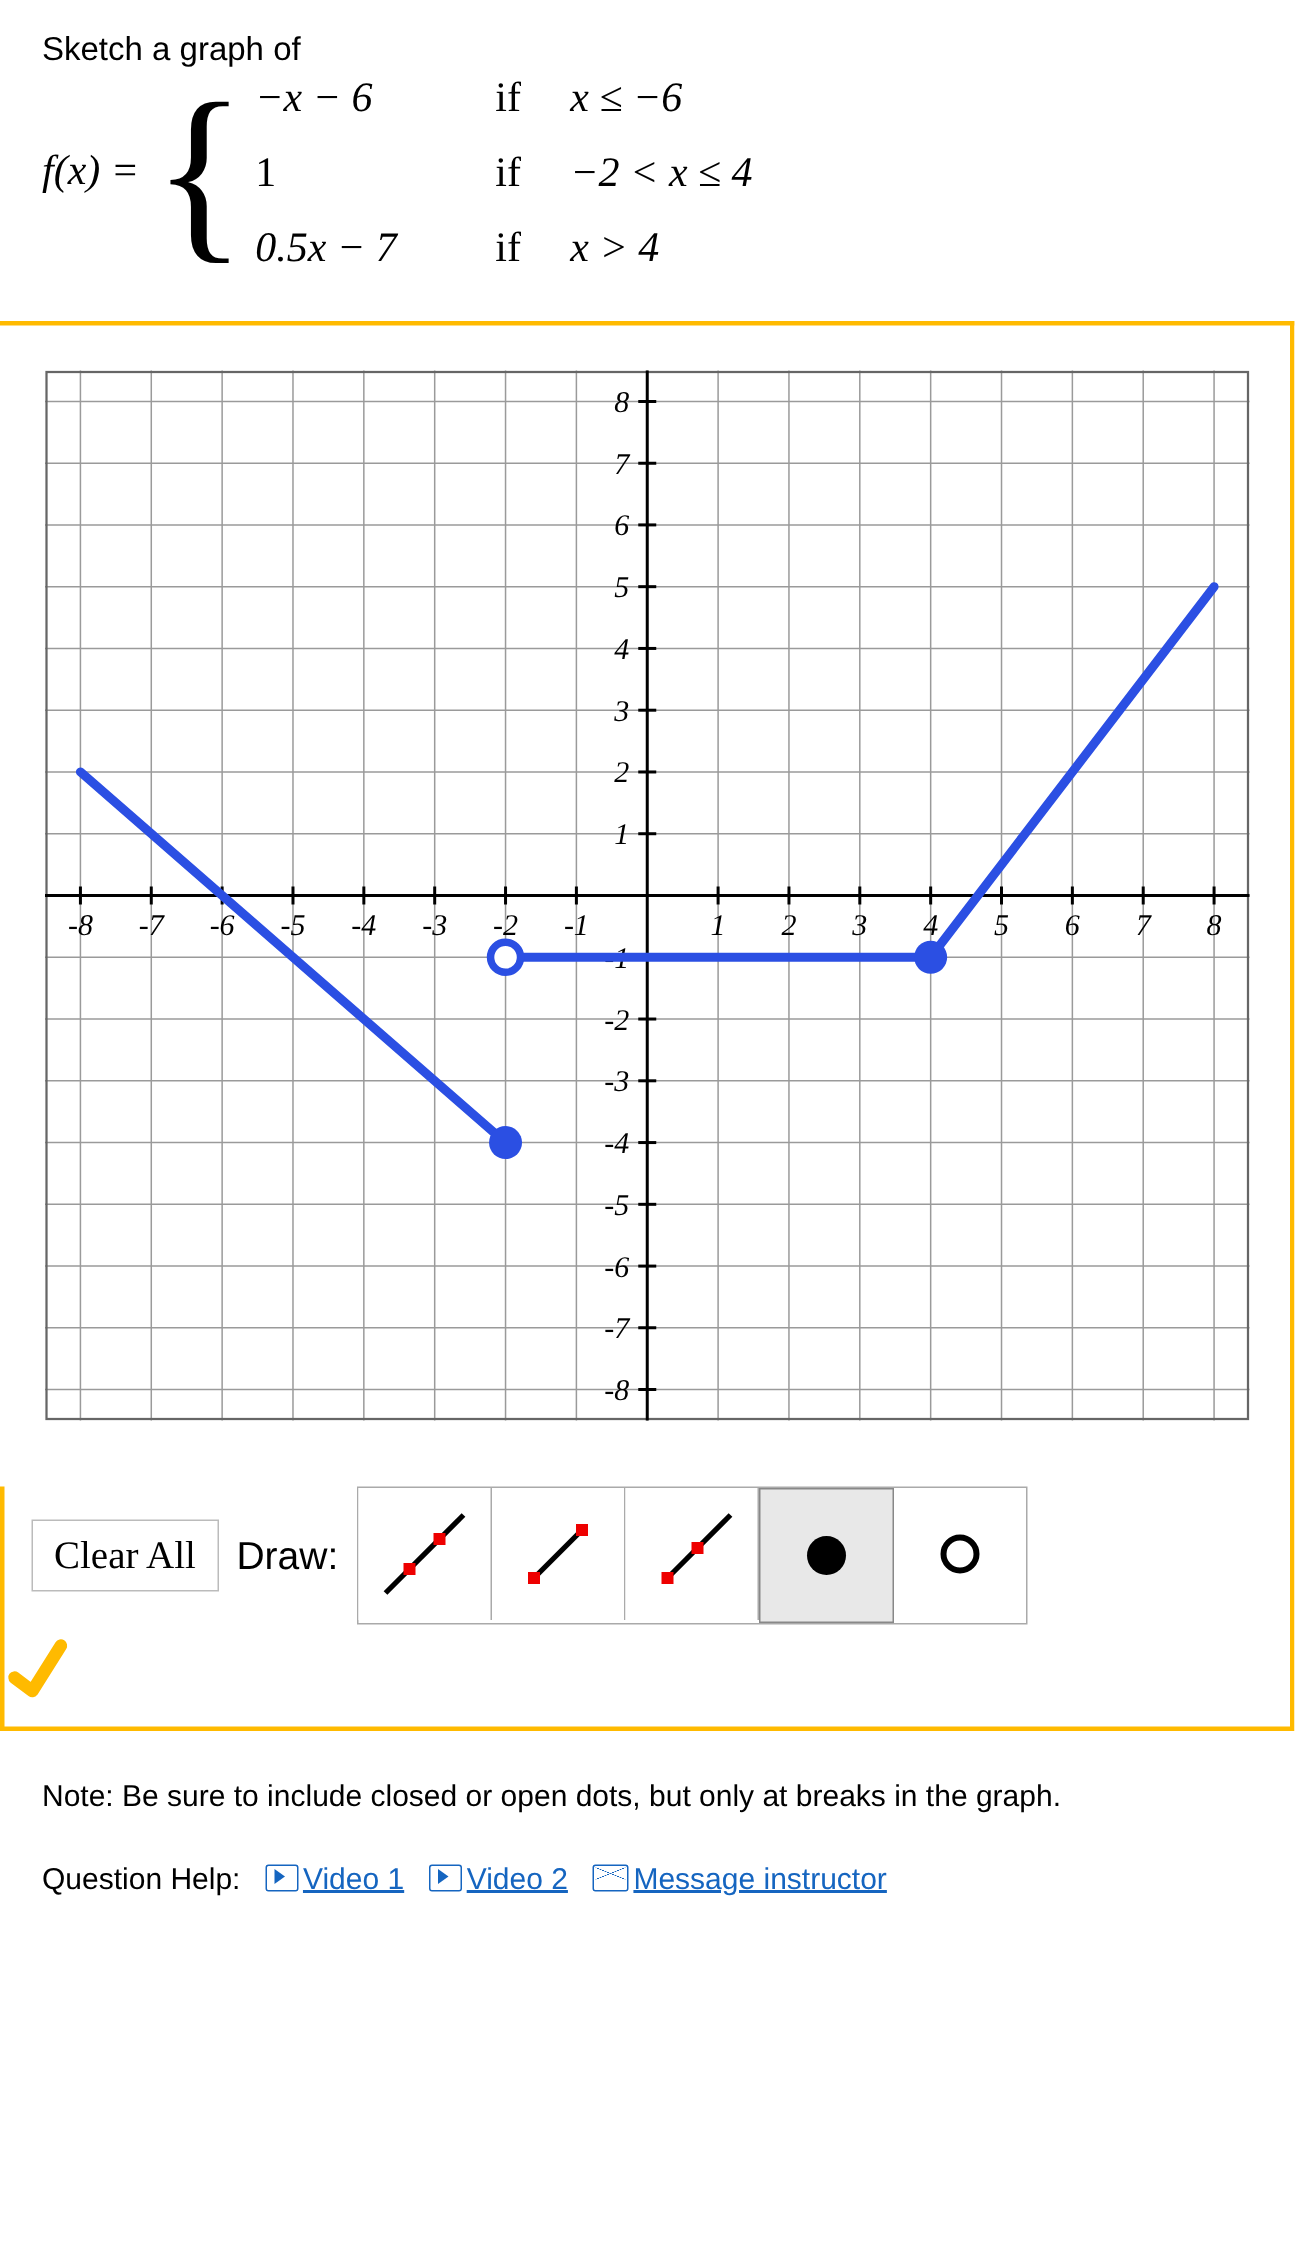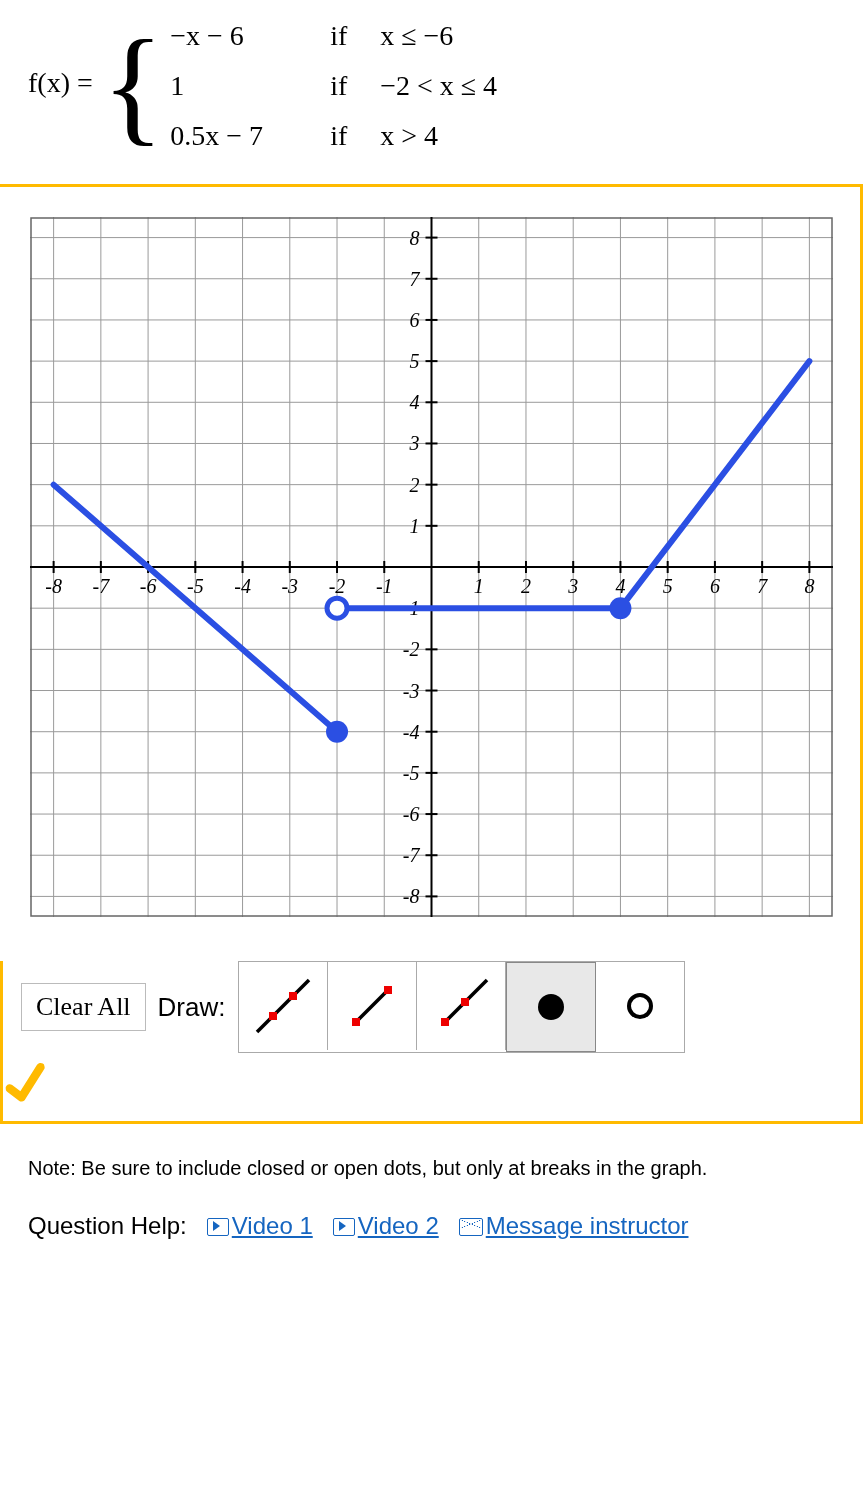--- a/index.html
+++ b/index.html
@@ -6,21 +6,21 @@
     margin: 0;
     font-family: Verdana, Geneva, sans-serif;
     font-size: 22px;
     color: #000;
     background: #fff;
     width: 863px;
   }
   .content { padding: 20px 28px; }
   .prompt { margin-bottom: 4px; }
   .math-block { font-family: "Times New Roman", serif; font-size: 28px; margin-bottom: 12px;}
-  .italic { }
+  .italic { font-style: italic; }
   .piecewise { display:inline-flex; align-items:center; vertical-align:middle;}
   .brace { font-size: 130px; line-height: 0.75; font-weight: 100; font-family: "Times New Roman", serif; margin: 0 6px 0 2px;}
   .cases { display:flex; flex-direction:column; gap:18px;}
   .case-row { display:flex; align-items:center;}
   .case-expr { width: 160px; }
   .case-if { width: 50px; }
   .graph-wrap {
     position: relative;
     border-top: 3px solid #ffba00;
     border-right: 3px solid #ffba00;
@@ -50,32 +50,33 @@
     display:flex; align-items:center; justify-content:center;
     background:#fff;
   }
   .tool:last-child { border-right:none;}
   .tool.active { background:#e8e8e8; border:1px solid #888;}
   .checkmark {
     width: 42px; height: 42px; margin: 4px 0 0 2px;
     transform: rotate(-8deg);
   }
   .note { margin: 30px 28px 10px 28px; font-size: 20px; line-height:1.4;}
-  .help-row { margin: 30px 28px 10px 28px; font-size: 24px;}
+  .help-row { margin: 30px 28px 10px 28px; font-size: 20px;}
   .link { color:#1565c0; }
   .vidicon { display:inline-block; border:1.5px solid #1565c0; width:20px; height:16px; position:relative; vertical-align:-2px; margin-right:3px; border-radius:2px;}
   .vidicon::after{content:"";position:absolute;left:5px;top:2px;border-left:7px solid #1565c0;border-top:5px solid transparent;border-bottom:5px solid transparent;}
   .mailicon { display:inline-block; width:22px; height:16px; border:1.5px solid #1565c0; vertical-align:-2px; margin-right:3px; position:relative; border-radius:2px;}
   .mailicon::after{content:"";position:absolute;left:0;top:0;width:0;height:0;border-left:11px solid transparent;border-right:11px solid transparent;border-top:9px solid rgba(21,101,192,.0);}
   .mailicon::before{content:"";position:absolute;left:1px;top:1px;width:20px;height:8px;background:linear-gradient(to bottom right, transparent 48%, #1565c0 49%, #1565c0 51%, transparent 52%),linear-gradient(to bottom left, transparent 48%, #1565c0 49%, #1565c0 51%, transparent 52%);}
 </style>
 </head>
 <body>
 
 <div class="content">
+  <div class="prompt">Sketch a graph of</div>
 
   <div class="math-block">
     <span class="italic">f(x) = </span>
     <span class="piecewise">
       <span class="brace">{</span>
       <span class="cases">
         <span class="case-row">
           <span class="case-expr italic">−x − 6</span>
           <span class="case-if">if</span>
           <span class="italic">x ≤ −6</span>

